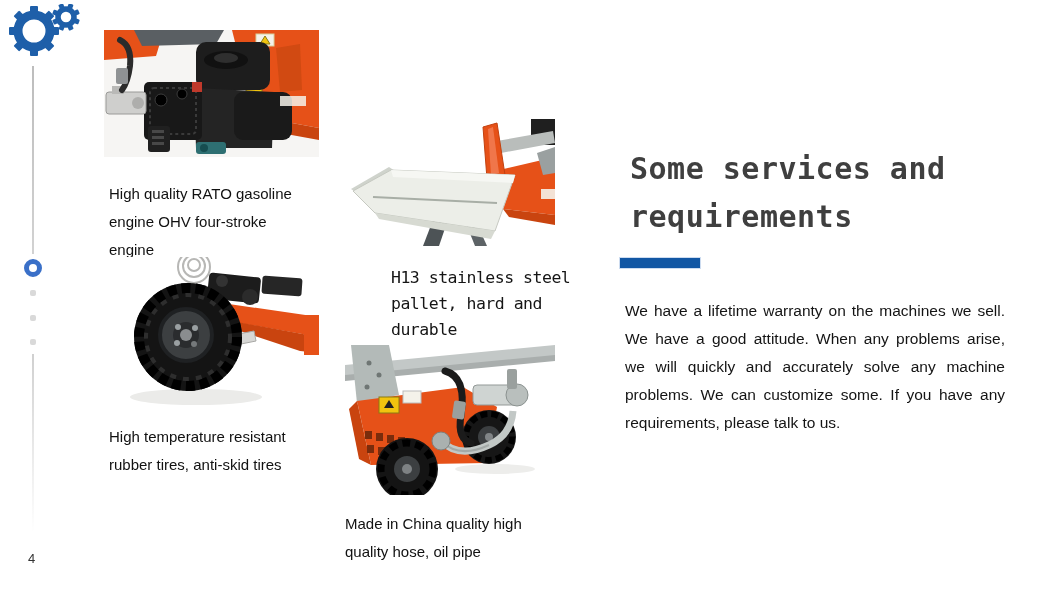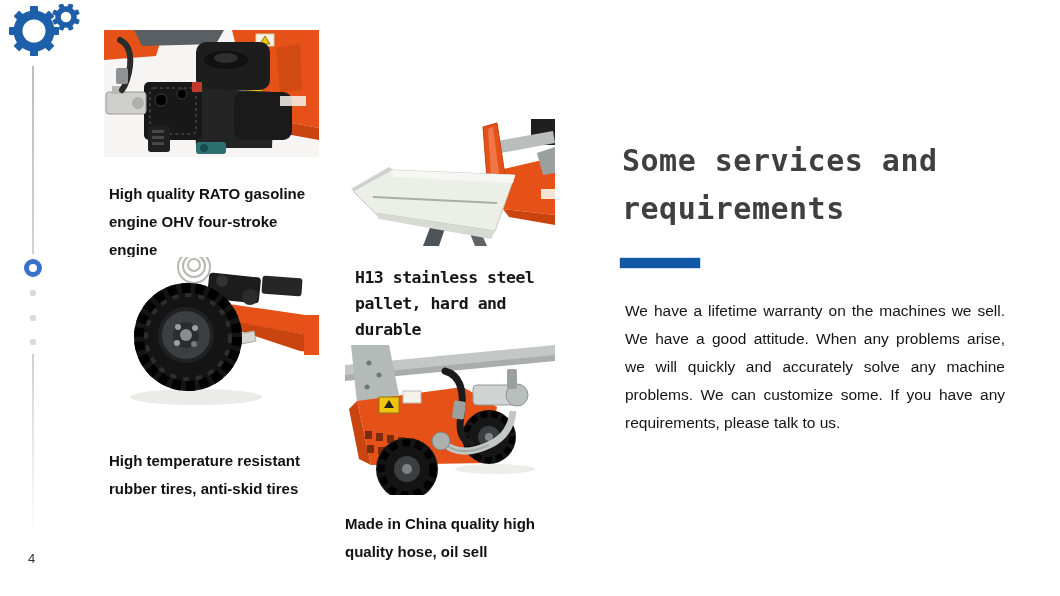--- a/index.html
+++ b/index.html
@@ -13,23 +13,23 @@
   .tl-line-top{left:32px;top:66px;width:2px;height:188px;
     background:linear-gradient(#bdbdbd,#d2d2d2);}
   .tl-line-bottom{left:32px;top:354px;width:2px;height:178px;
     background:linear-gradient(#d0d0d0,rgba(230,230,230,0));}
   .tl-ring{left:24px;top:259px;width:8px;height:8px;border:5px solid #3a70c8;
     border-radius:50%;background:#fff;}
   .tl-dot{width:6px;height:6px;border-radius:2px;background:#d9d9d9;left:30px;}
   
   figure{margin:0;padding:0;}
   .photo{display:block;}
-  .caption{font-size:15px;line-height:28px;color:#111;font-weight:bold;}
+  .caption{font-size:15px;line-height:28px;color:#111;}
   .caption.mono{font-family:"DejaVu Sans Mono",monospace;font-size:16.5px;
-    line-height:26px;color:#151515;letter-spacing:-0.5px;}
+    line-height:26px;color:#151515;letter-spacing:-0.5px;margin-left:36px;}
   
   .heading{left:618px;top:133px;width:420px;
     font-family:"DejaVu Sans Mono",monospace;font-size:30px;line-height:48px;
     color:#3f3f3f;font-weight:bold;letter-spacing:0.5px;}
   .heading span{display:block;}
   .accent-bar{left:620px;top:258px;width:80px;height:10px;background:#1257a4;
     box-shadow:0 0 0 1px #cddcf0;}
   .bodytext{left:619px;top:291px;width:380px;font-size:15.5px;line-height:28px;
     color:#141414;text-align:justify;}
   .page-number{left:28px;top:551px;font-size:13px;color:#333;}
@@ -143,21 +143,21 @@
       <circle cx="82" cy="78" r="27" fill="#3c3f41"></circle>
       <circle cx="82" cy="78" r="26" fill="none" stroke="#1f2123" stroke-width="4"></circle>
       <circle cx="82" cy="78" r="13" fill="#2a2c2e"></circle>
       <circle cx="82" cy="78" r="6" fill="#8a8d8f"></circle>
       <circle cx="74" cy="70" r="3" fill="#9aa0a2"></circle>
       <circle cx="91" cy="71" r="3" fill="#9aa0a2"></circle>
       <circle cx="73" cy="86" r="3" fill="#9aa0a2"></circle>
       <circle cx="90" cy="87" r="3" fill="#75797b"></circle>
     </svg>
   </figure>
-  <div class="abs caption" style="left:109px;top:447px;width:200px">High temperature resistant rubber tires, anti-skid tires</div>
+  <div class="abs caption" style="left:109px;top:423px;width:200px">High temperature resistant rubber tires, anti-skid tires</div>
 
   <figure class="abs" style="left:345px;top:113px">
     <svg class="photo" width="210" height="133" viewBox="0 0 210 133">
       <rect width="210" height="133" fill="#ffffff"></rect>
 
       <polygon points="96,86 110,86 94,133 78,133" fill="#4d5356"></polygon>
       <polygon points="112,88 122,88 142,133 130,133" fill="#5d6366"></polygon>
 
       <rect x="186" y="6" width="24" height="26" fill="#1f1f1f"></rect>
       <polygon points="152,28 208,18 210,30 156,40" fill="#b9bdbb"></polygon>
@@ -223,23 +223,23 @@
       <rect x="108" y="56" width="12" height="18" rx="2" fill="#9aa09e" transform="rotate(8 114 65)"></rect>
       <rect x="162" y="24" width="10" height="20" rx="2" fill="#9aa09e"></rect>
 
       <circle cx="62" cy="124" r="31" fill="#141414"></circle>
       <circle cx="62" cy="124" r="26" fill="none" stroke="#000" stroke-width="7" stroke-dasharray="8 5"></circle>
       <circle cx="62" cy="124" r="13" fill="#3c3f41"></circle>
       <circle cx="62" cy="124" r="5" fill="#7e8284"></circle>
       <ellipse cx="150" cy="124" rx="40" ry="5" fill="#ededeb"></ellipse>
     </svg>
   </figure>
-  <div class="abs caption" style="left:345px;top:510px;width:200px">Made in China quality high quality hose, oil sell</div>
-
-  <h1 class="abs heading" style="margin:4px">
+  <div class="abs caption" style="left:345px;top:510px;width:200px">Made in China quality high quality hose, oil pipe</div>
+
+  <h1 class="abs heading" style="margin:12px">
     <span>Some services and</span>
     <span>requirements</span>
   </h1>
   <div class="abs accent-bar"></div>
   <p class="abs bodytext" style="margin:6px">We have a lifetime warranty on the machines we sell. We have a good attitude. When any problems arise, we will quickly and accurately solve any machine problems. We can customize some. If you have any requirements, please talk to us.</p>
 
   <div class="abs page-number">4</div>
 
 </div>
 

